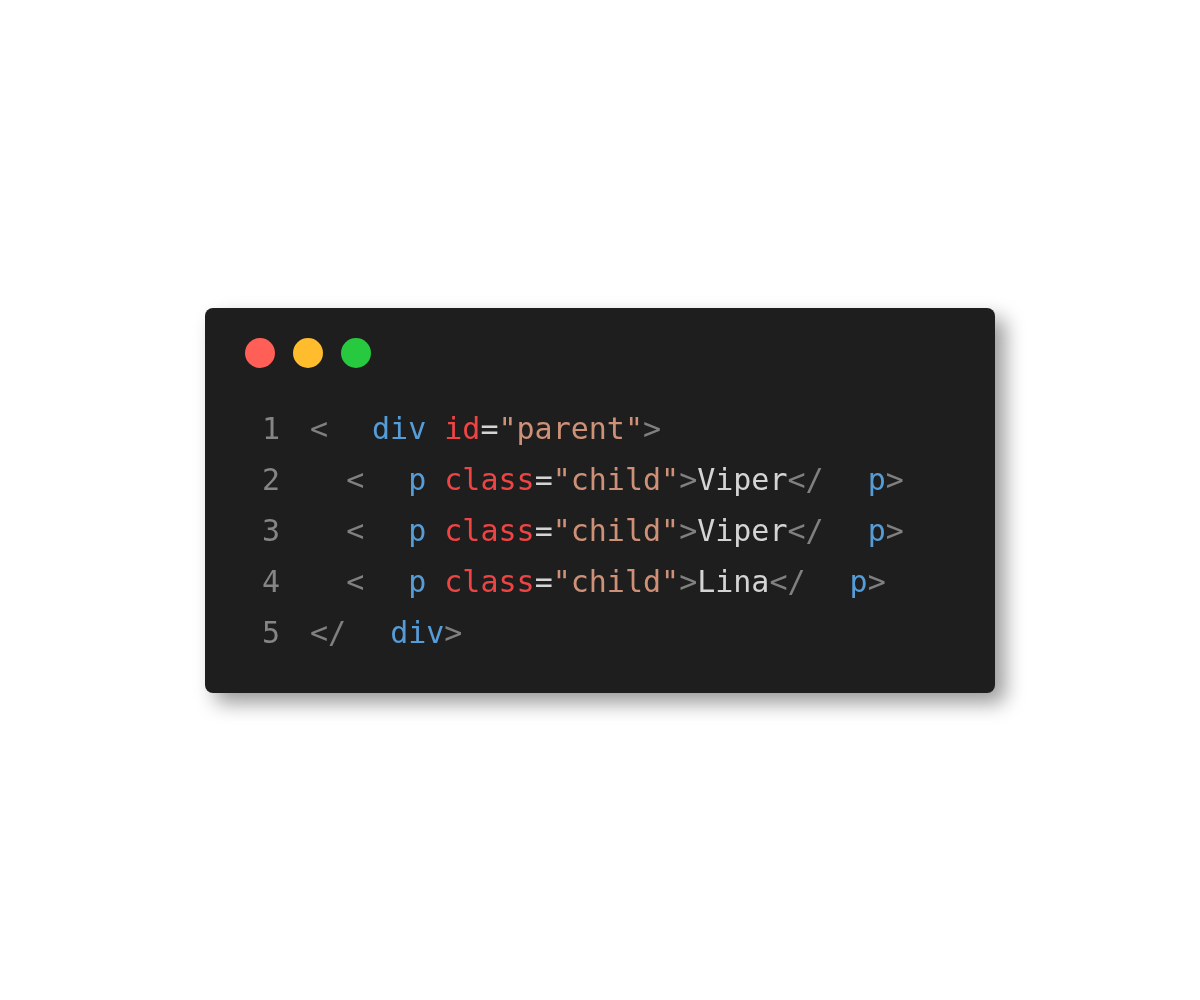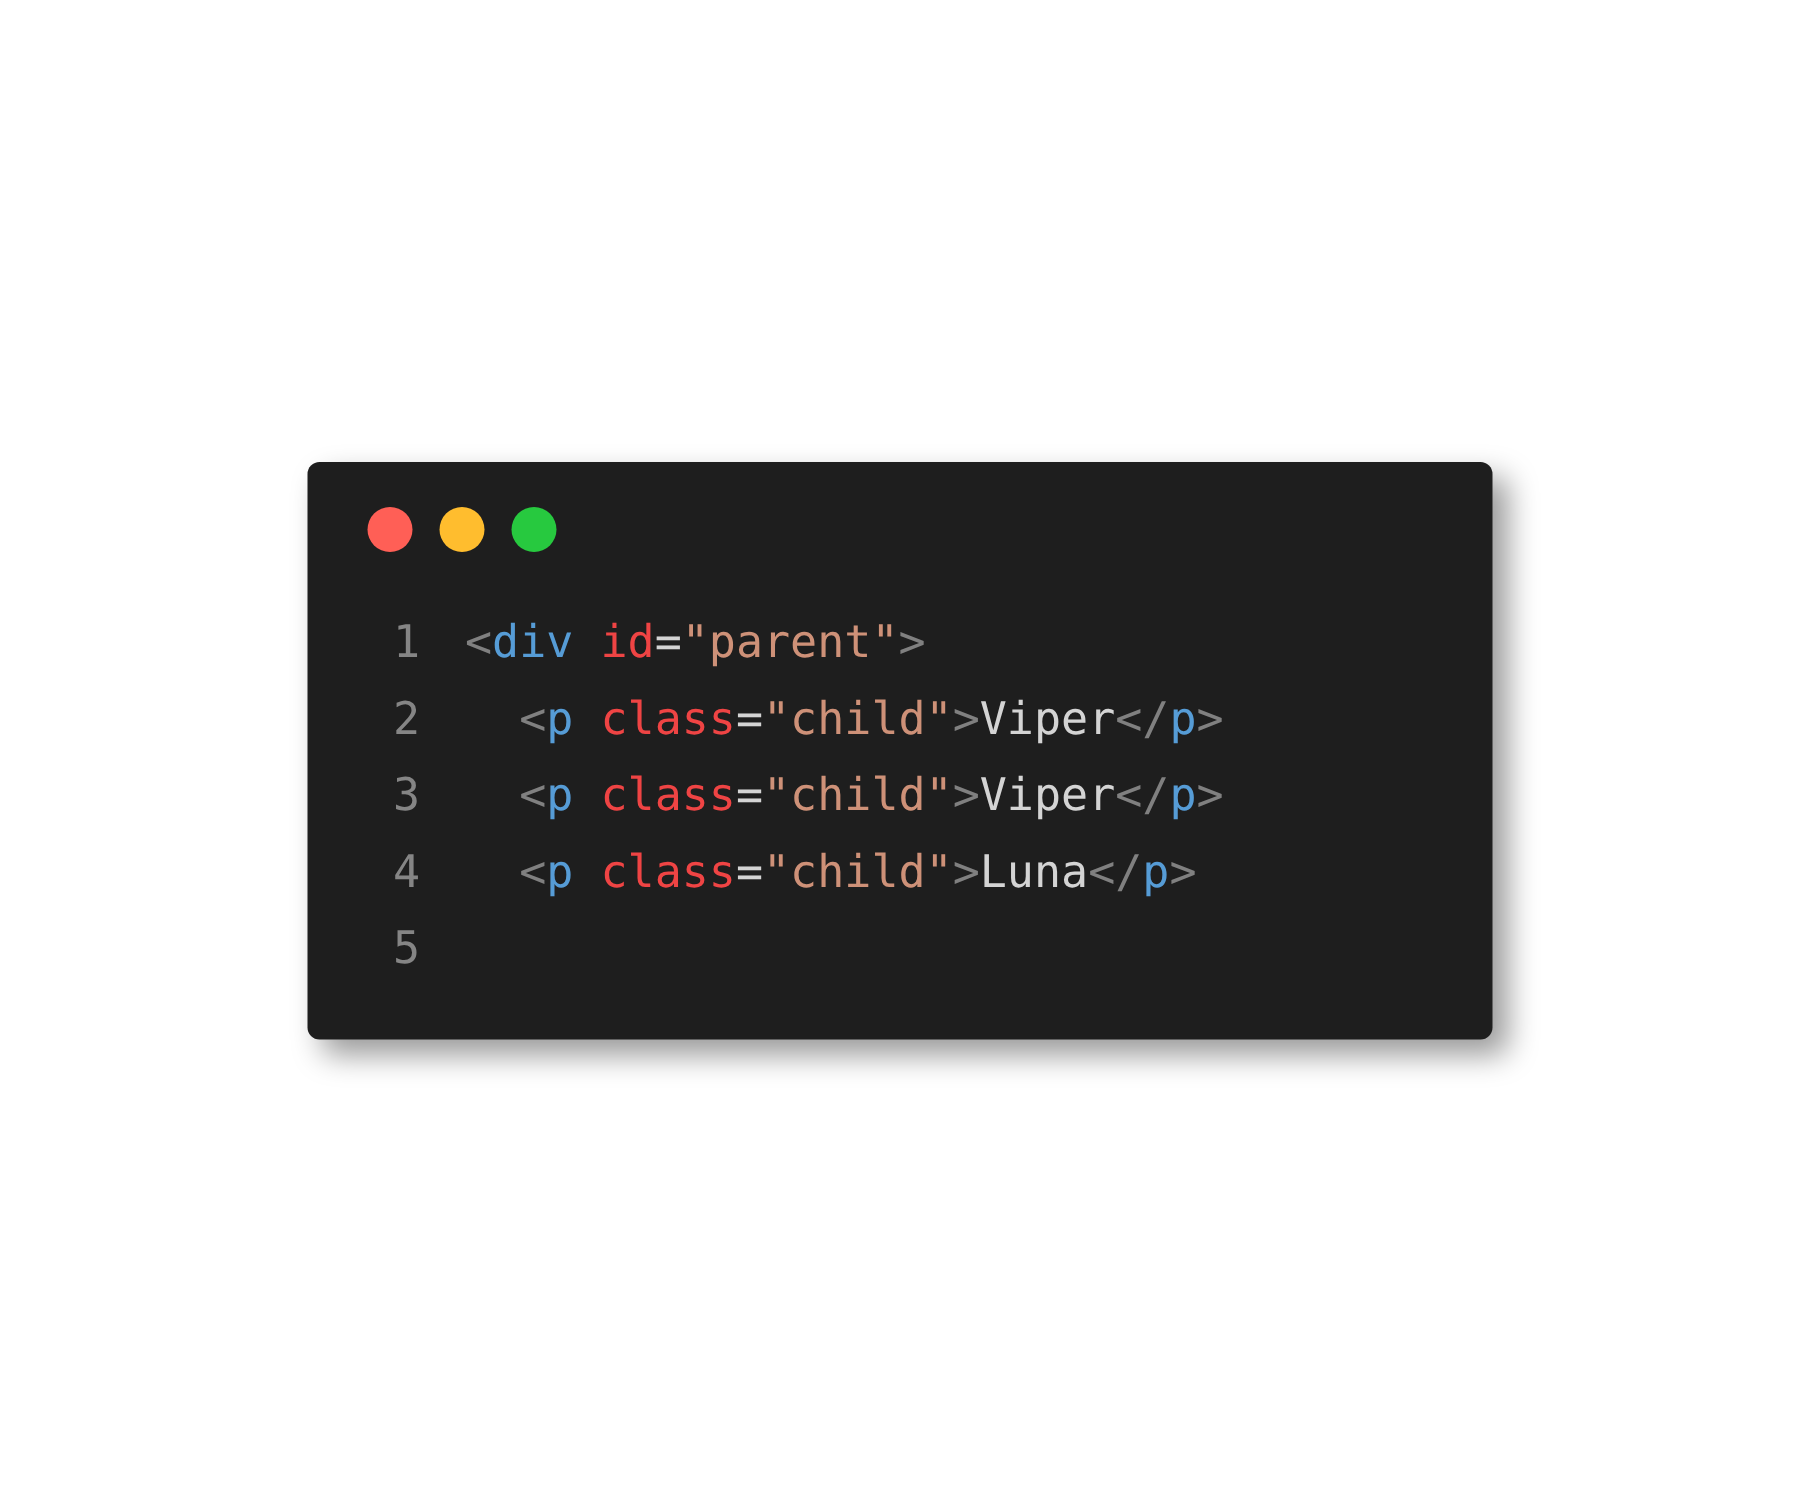--- a/index.html
+++ b/index.html
@@ -68,20 +68,21 @@
       margin-right: 30px;
       user-select: none;
     }
 
     .bracket {
       color: #808080;
     }
 
     .tag {
       color: #569cd6;
+      margin-left: 44px;
     }
 
     .attr {
       color: #ef4444;
     }
 
     .equals {
       color: #d4d4d4;
     }
 
@@ -110,19 +111,20 @@
     <div class="code-line">
       <span class="line-number">2</span>
       <span class="line-body"><span>  </span><span class="bracket">&lt;</span><span class="tag">p</span><span> </span><span class="attr">class</span><span class="equals">=</span><span class="string">"child"</span><span class="bracket">&gt;</span><span class="text">Viper</span><span class="bracket">&lt;/</span><span class="tag">p</span><span class="bracket">&gt;</span></span>
     </div>
     <div class="code-line">
       <span class="line-number">3</span>
       <span class="line-body"><span>  </span><span class="bracket">&lt;</span><span class="tag">p</span><span> </span><span class="attr">class</span><span class="equals">=</span><span class="string">"child"</span><span class="bracket">&gt;</span><span class="text">Viper</span><span class="bracket">&lt;/</span><span class="tag">p</span><span class="bracket">&gt;</span></span>
     </div>
     <div class="code-line">
       <span class="line-number">4</span>
-      <span class="line-body"><span>  </span><span class="bracket">&lt;</span><span class="tag">p</span><span> </span><span class="attr">class</span><span class="equals">=</span><span class="string">"child"</span><span class="bracket">&gt;</span><span class="text">Luna</span><span class="bracket">&lt;/</span><span class="tag">p</span><span class="bracket">&gt;</span></span>
+      <span class="line-body"><span>  </span><span class="bracket">&lt;</span><span class="tag">p</span><span> </span><span class="attr">class</span><span class="equals">=</span><span class="string">"child"</span><span class="bracket">&gt;</span><span class="text">Lina</span><span class="bracket">&lt;/</span><span class="tag">p</span><span class="bracket">&gt;</span></span>
     </div>
     <div class="code-line">
       <span class="line-number">5</span>
+      <span class="line-body"><span class="bracket">&lt;/</span><span class="tag">div</span><span class="bracket">&gt;</span></span>
     </div>
   </div>
 </div>
 
 </body></html>

